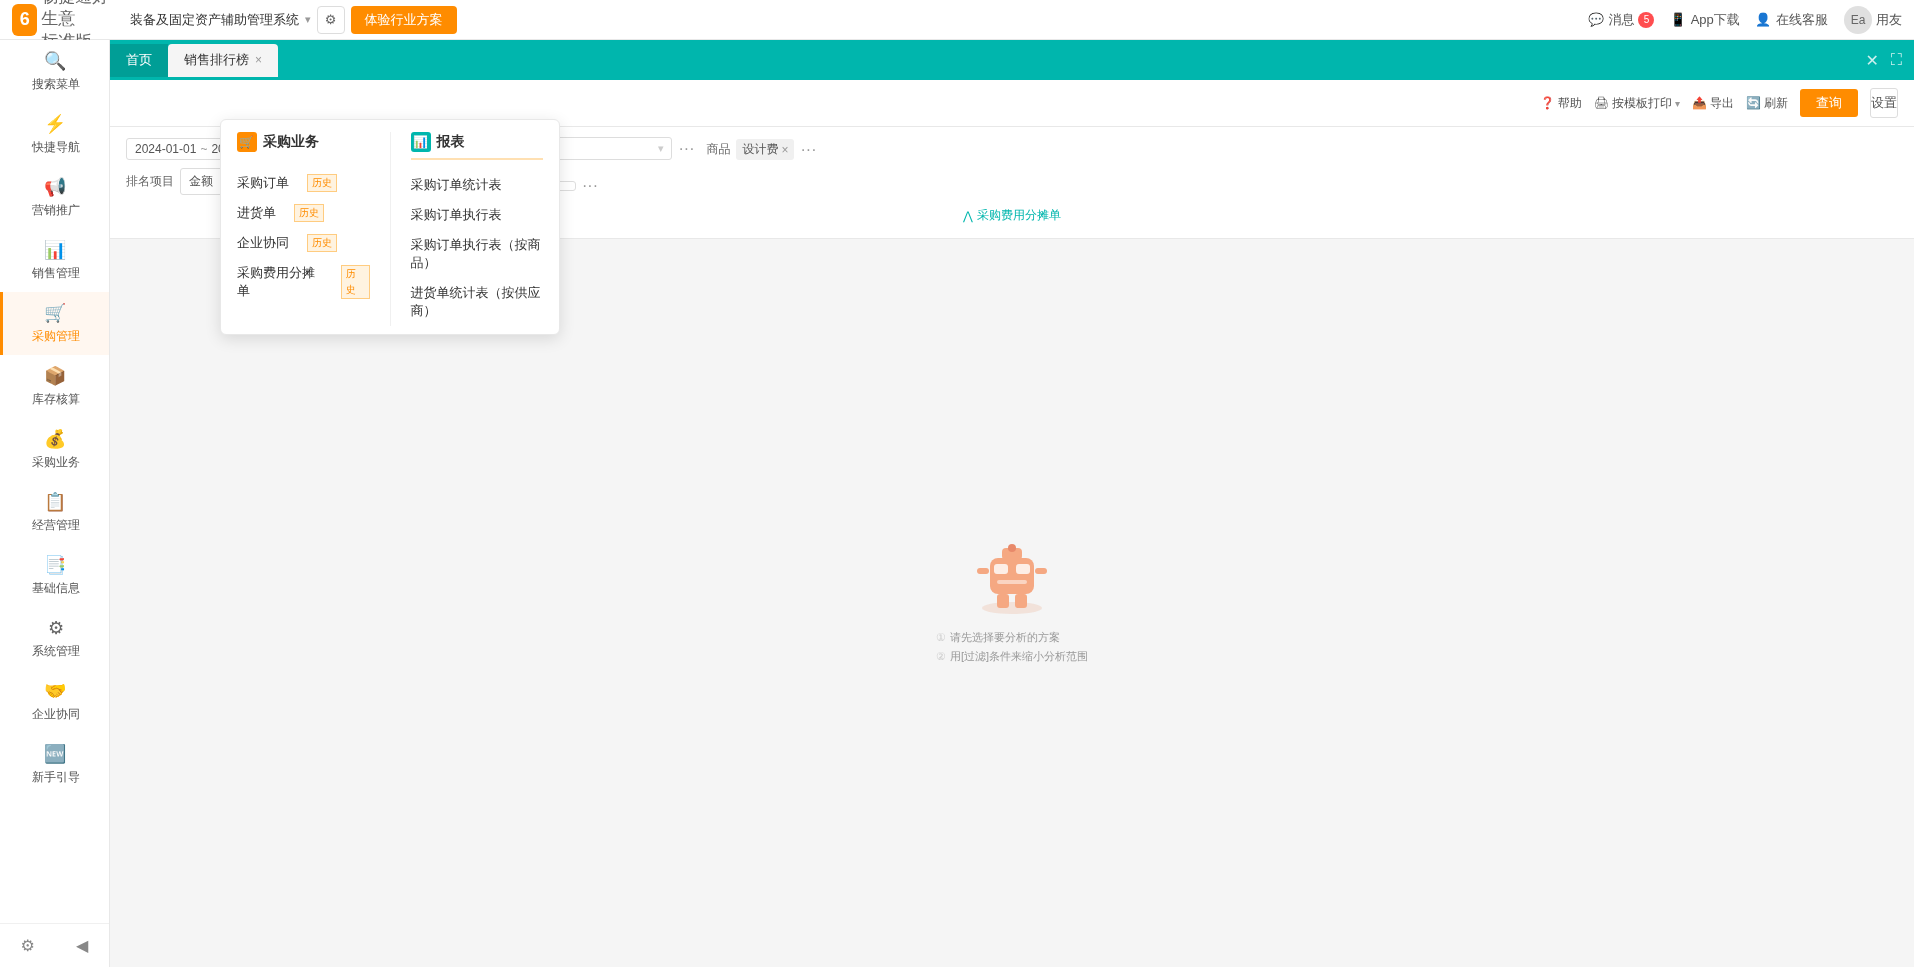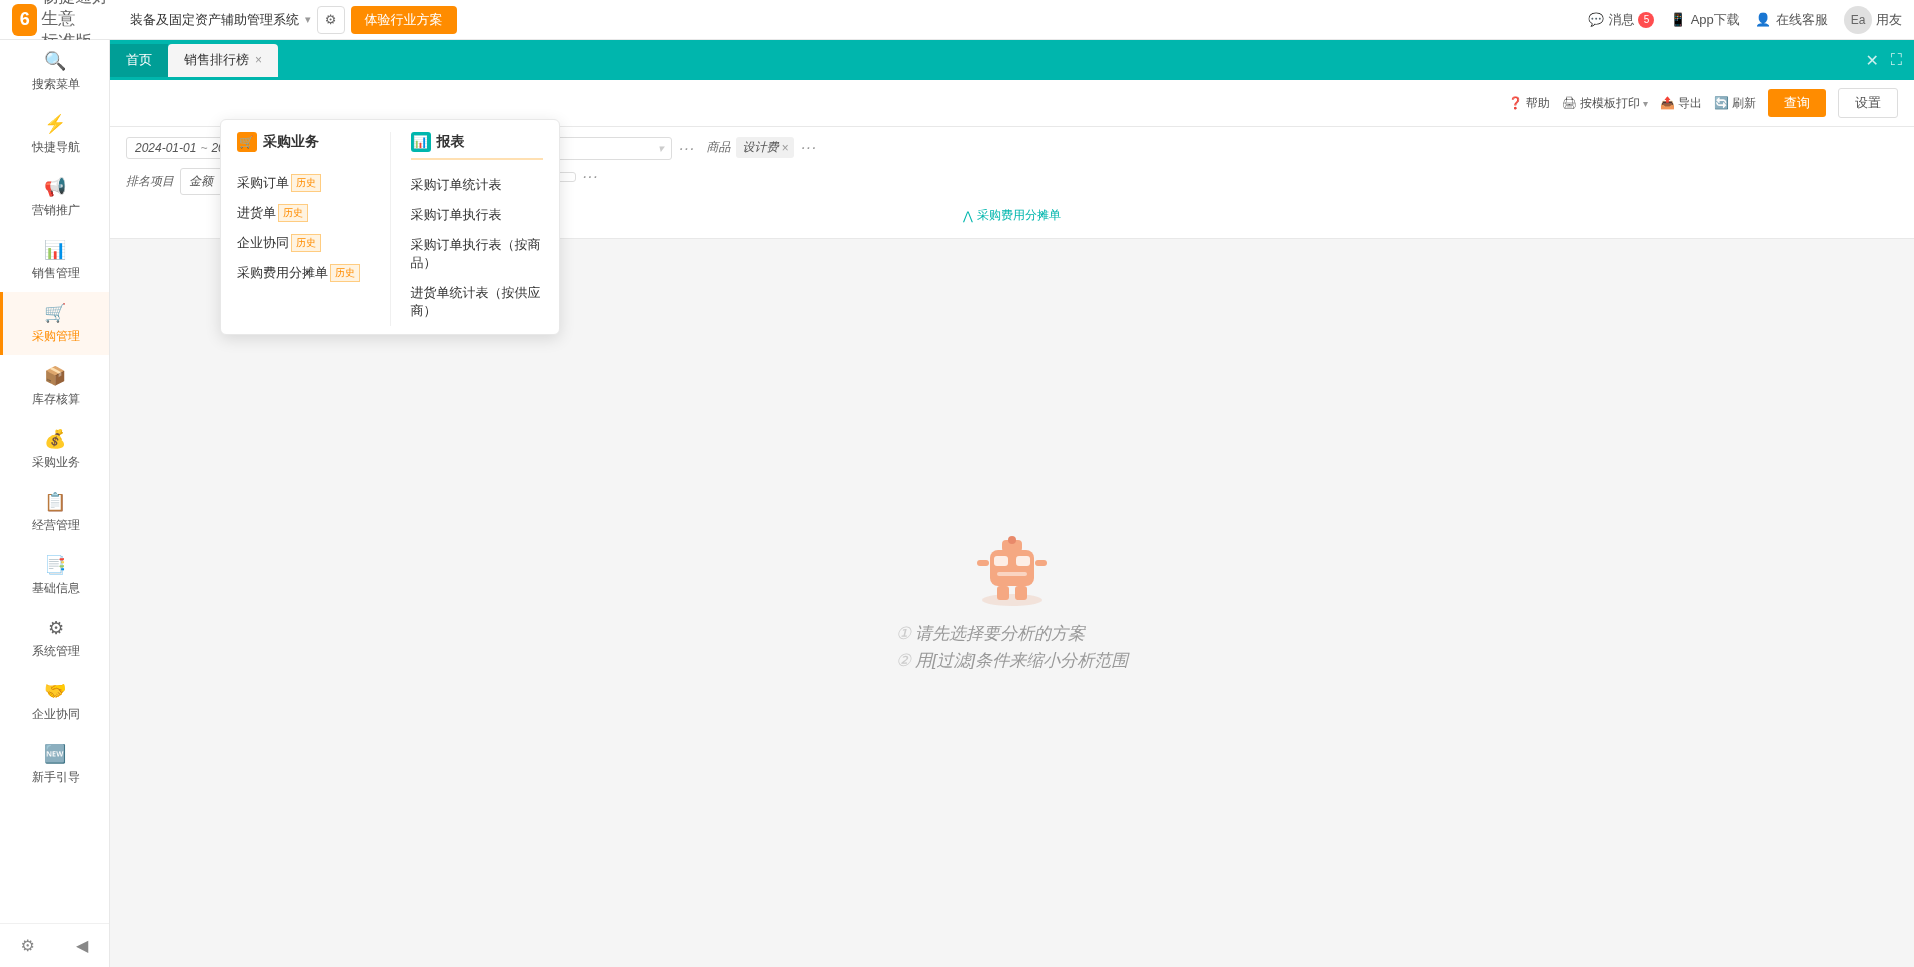--- a/index.html
+++ b/index.html
@@ -238,38 +238,37 @@
       border-radius: 3px;
       padding: 5px 16px;
       font-size: 13px;
       cursor: pointer;
     }
     .btn-settings {
       background: white;
       color: #555;
       border: 1px solid #ddd;
       border-radius: 3px;
-      padding: 5px 16px;
+      padding: 5px 0;
       font-size: 13px;
       cursor: pointer;
     }
 
     
     .filter-area {
       background: #fff;
       padding: 10px 16px;
       border-bottom: 1px solid #e8e8e8;
       flex-shrink: 0;
     }
     .filter-row {
       display: flex;
-      align-items: flex-start;
+      align-items: flex-end;
       gap: 12px;
       margin-bottom: 8px;
-      font-style: italic;
     }
     .filter-row:last-child { margin-bottom: 0; }
     .filter-item {
       display: flex; align-items: center; gap: 6px;
       font-size: 12px; color: #555;
     }
     .filter-label { white-space: nowrap; color: #666; }
     .filter-select {
       border: 1px solid #ddd;
       border-radius: 3px;
@@ -302,21 +301,21 @@
       display: flex;
       flex-direction: column;
       align-items: center;
       justify-content: center;
       gap: 12px;
     }
     .empty-icon {
       width: 100px; height: 80px;
       position: relative;
     }
-    .empty-text { color: #999; font-size: 17px; font-style: italic; }
+    .empty-text { color: #999; font-size: 11px; }
     .empty-text p { margin-bottom: 4px; }
     .empty-text .num { color: #ccc; margin-right: 4px; }
 
     
     .dropdown-menu {
       position: absolute;
       top: 79px;
       left: 110px;
       background: white;
       border: 1px solid #e8e8e8;
@@ -349,21 +348,21 @@
       color: white; font-size: 12px;
     }
     .col-title-icon.green { background: #00b6ad; }
     .dropdown-divider-v {
       width: 1px;
       background: #f0f0f0;
       margin: 0 4px;
       align-self: stretch;
     }
     .dropdown-menu-item {
-      display: flex; align-items: center; gap: 2px;
+      display: flex; align-items: center; gap: 18px;
       padding: 6px 0;
       font-size: 13px;
       color: #333;
       cursor: pointer;
       border-radius: 3px;
     }
     .hist-badge {
       background: #fff3e0;
       color: #ff8c00;
       border: 1px solid #ffcc80;

